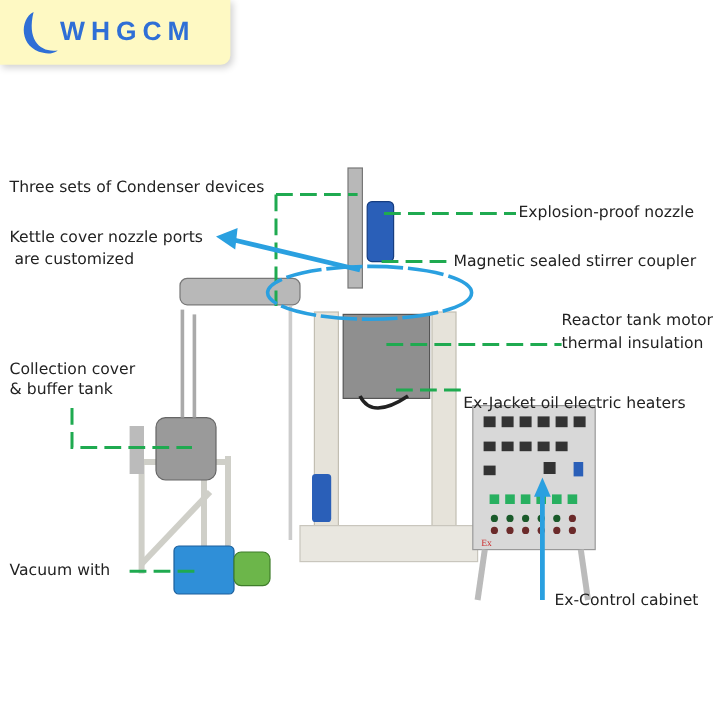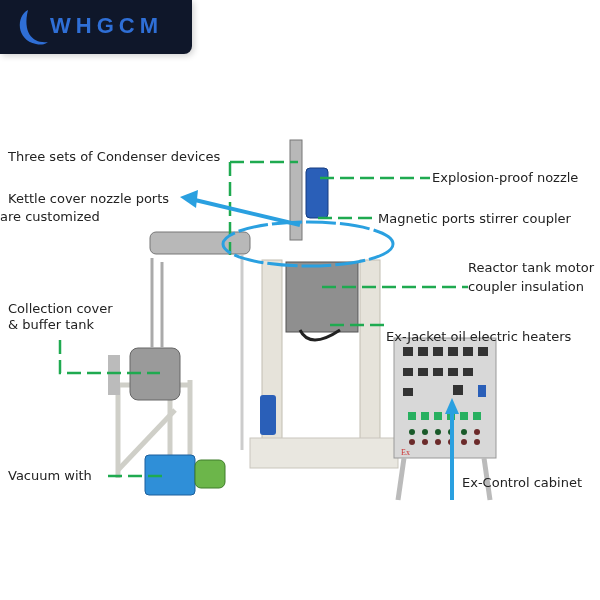--- a/index.html
+++ b/index.html
@@ -1,17 +1,17 @@
 <!DOCTYPE html>
 <html><head>
 <meta charset="utf-8">
 <style>
   html,body{margin:0;padding:0;}
   body{width:600px;height:600px;position:relative;background:#fff;overflow:hidden;font-family:"DejaVu Sans","Liberation Sans",sans-serif;}
-  .logo-box{position:absolute;left:0;top:0;width:192px;height:54px;background:#0f172a;border-bottom-right-radius:8px;box-shadow:2px 2px 6px rgba(0,0,0,0.18);}
+  .logo-box{position:absolute;left:0;top:0;width:192px;height:54px;background:#fef9c3;border-bottom-right-radius:8px;box-shadow:2px 2px 6px rgba(0,0,0,0.18);}
   .logo-text{position:absolute;left:50px;top:13px;font-family:"Liberation Sans",sans-serif;font-weight:bold;font-size:22px;letter-spacing:5px;color:#2f6fd6;}
   .label{position:absolute;font-size:13px;color:#222;line-height:18px;white-space:nowrap;}
   svg.overlay{position:absolute;left:0;top:0;}
 </style>
 </head>
 <body>
 
 <div class="logo-box">
   <svg style="position:absolute;left:14px;top:8px" width="36" height="40" viewBox="0 0 36 40">
     <path d="M14 2 C2 8 2 32 22 36 C30 38 34 34 34 34 C20 36 8 26 14 2 Z" fill="#2f6fd6"></path>
@@ -123,22 +123,22 @@
   <ellipse cx="308" cy="244" rx="85" ry="22" fill="none" stroke="#2aa0e0" stroke-width="3" stroke-dasharray="30,4"></ellipse>
 
   <line x1="300" y1="225" x2="195" y2="200" stroke="#2aa0e0" stroke-width="4"></line>
   <polygon points="180,197 198,190 196,208" fill="#2aa0e0"></polygon>
   <line x1="452" y1="500" x2="452" y2="410" stroke="#2aa0e0" stroke-width="4"></line>
   <polygon points="452,398 445,414 459,414" fill="#2aa0e0"></polygon>
 </svg>
 
 <div class="label" style="left:8px;top:148px">Three sets of Condenser devices</div>
 <div class="label" style="left:8px;top:190px">Kettle cover nozzle ports</div>
-<div class="label" style="left:0;top:208px">are customized</div>
+<div class="label" style="left:12px;top:208px">are customized</div>
 <div class="label" style="left:8px;top:300px">Collection cover</div>
 <div class="label" style="left:8px;top:316px">&amp; buffer tank</div>
 <div class="label" style="left:8px;top:467px">Vacuum with</div>
 <div class="label" style="left:432px;top:169px">Explosion-proof nozzle</div>
-<div class="label" style="left:378px;top:210px">Magnetic ports stirrer coupler</div>
+<div class="label" style="left:378px;top:210px">Magnetic sealed stirrer coupler</div>
 <div class="label" style="left:468px;top:259px">Reactor tank motor</div>
-<div class="label" style="left:468px;top:278px">coupler insulation</div>
+<div class="label" style="left:468px;top:278px">thermal insulation</div>
 <div class="label" style="left:386px;top:328px">Ex-Jacket oil electric heaters</div>
-<div class="label" style="left:462px;top:474px">Ex-Control cabinet</div>
+<div class="label" style="left:462px;top:492px">Ex-Control cabinet</div>
 
 </body></html>

